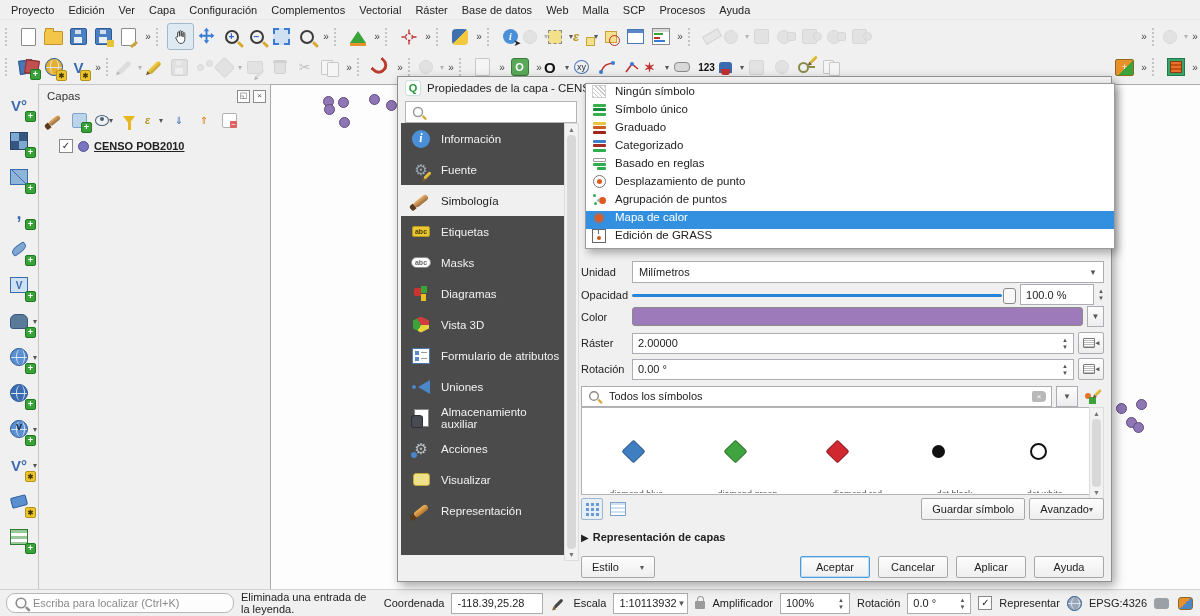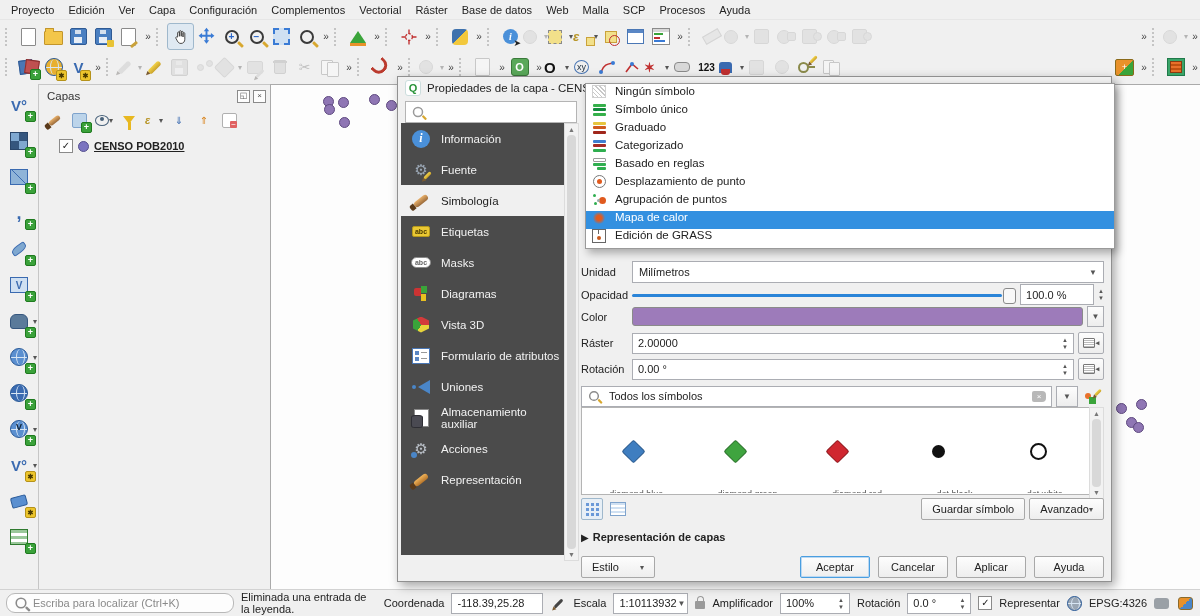--- a/index.html
+++ b/index.html
@@ -633,20 +633,26 @@
         </div>
       <div class="sb-item">
           <span class="sbi">
             <span class="ic-gear" style="color:#b8bec6">⚙</span>
             <span style="position:absolute;left:1px;bottom:2px;width:6px;height:6px;border-radius:50%;background:#4a86c8"></span>
           </span>
           <span>Acciones</span>
         </div>
       <div class="sb-item">
           <span class="sbi">
+            <span class="bubbley"></span>
+          </span>
+          <span>Visualizar</span>
+        </div>
+      <div class="sb-item">
+          <span class="sbi">
             <span class="brush" style="background:linear-gradient(#f0b35a,#b5742a)"></span>
           </span>
           <span>Representación</span>
         </div>
     </div>
     <div class="sb-scroll">
         <span>▲</span>
         <span style="flex:1;width:9px;background:#d8d8d8;margin:2px 0;border-radius:4px"></span>
         <span>▼</span>
       </div>

